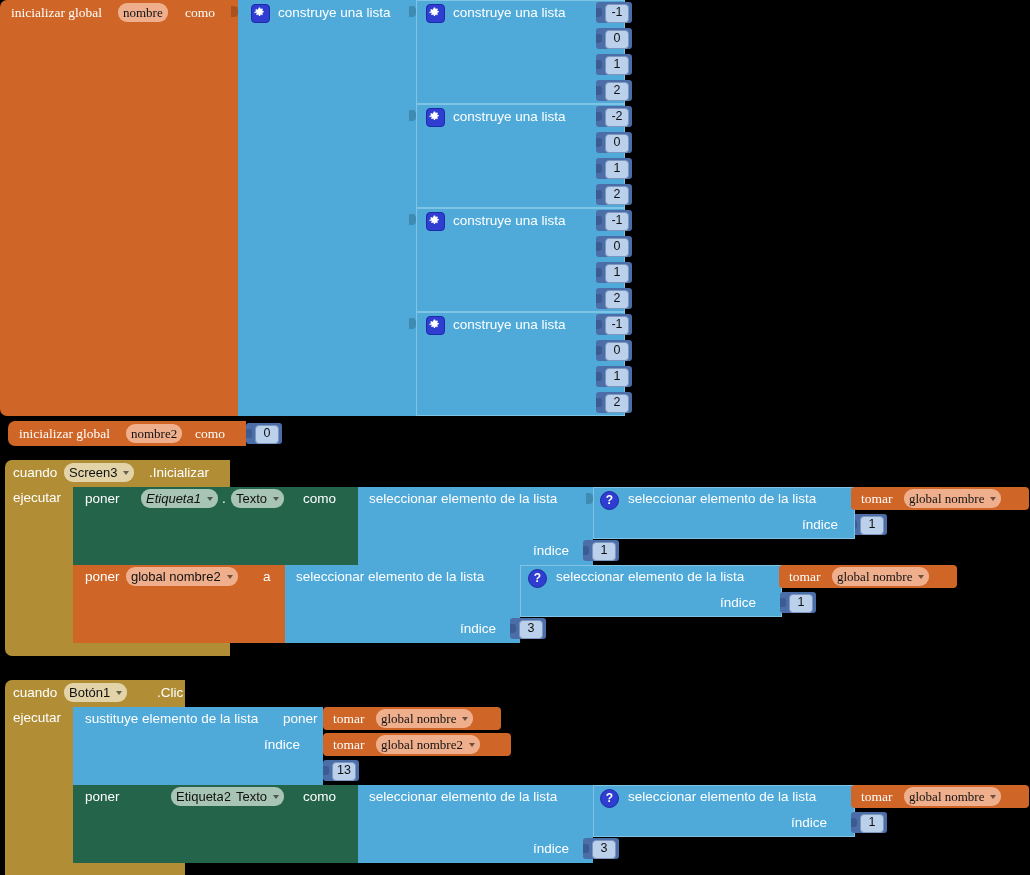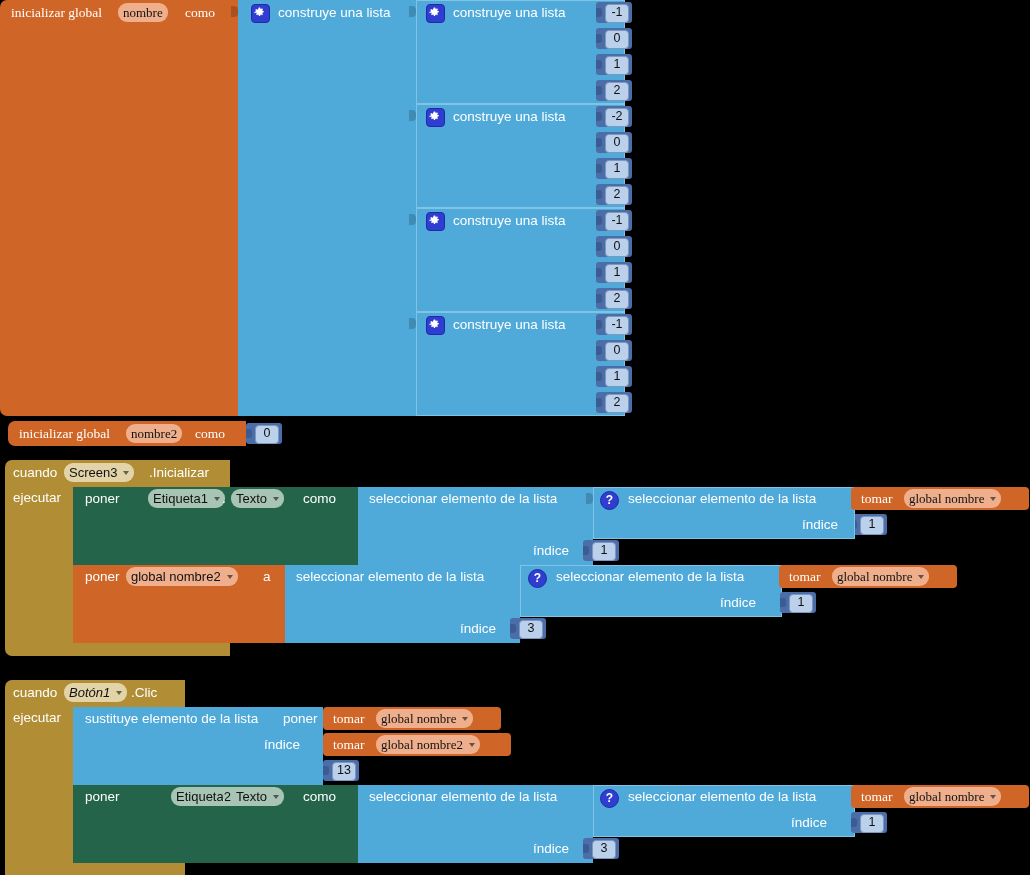--- a/index.html
+++ b/index.html
@@ -186,21 +186,21 @@
     <span>Screen3</span>
     <span class="caret"></span>
   </span>
   <span class="lbl" style="left:149px;top:466px;">.Inicializar</span>
 
   <div class="blk gold" style="left:5px;top:487px;width:225px;height:169px;border-bottom-left-radius:7px;"></div>
   <span class="lbl" style="left:13px;top:491px;">ejecutar</span>
 
   <div class="blk green" style="left:73px;top:487px;width:285px;height:78px;"></div>
   <span class="lbl" style="left:85px;top:492px;">poner</span>
-  <span class="pill greenf" style="left:148px;top:489px;">
+  <span class="pill greenf" style="left:141px;top:489px;font-style:italic;">
     <span>Etiqueta1</span>
     <span class="caret"></span>
   </span>
   <span class="lbl" style="left:222px;top:492px;">.</span>
   <span class="pill greenf" style="left:231px;top:489px;">
     <span>Texto</span>
     <span class="caret"></span>
   </span>
   <span class="lbl" style="left:303px;top:492px;">como</span>
 
@@ -254,25 +254,25 @@
   <div class="blk orange" style="left:779px;top:565px;width:178px;height:23px;border-radius:4px;">
     <span class="lbl" style="left:10px;top:5px;">tomar</span>
     <span class="pill orangef" style="left:53px;top:2px;">
       <span>global nombre</span>
       <span class="caret"></span>
     </span>
   </div>
 
   <div class="blk gold cap-tl" style="left:5px;top:680px;width:180px;height:27px;"></div>
   <span class="lbl" style="left:13px;top:686px;">cuando</span>
-  <span class="pill goldf" style="left:64px;top:683px;font-style:italic;">
+  <span class="pill goldf" style="left:64px;top:683px;">
     <span>Botón1</span>
     <span class="caret"></span>
   </span>
-  <span class="lbl" style="left:131px;top:686px;">.Clic</span>
+  <span class="lbl" style="left:157px;top:686px;">.Clic</span>
 
   <div class="blk gold" style="left:5px;top:707px;width:180px;height:168px;"></div>
   <span class="lbl" style="left:13px;top:711px;">ejecutar</span>
 
   <div class="blk blue" style="left:73px;top:707px;width:250px;height:78px;"></div>
   <span class="lbl" style="left:85px;top:712px;">sustituye elemento de la lista</span>
   <span class="lbl" style="left:283px;top:712px;">poner</span>
   <span class="lbl" style="left:264px;top:738px;">índice</span>
   <span class="lbl" style="left:249px;top:796px;">sustituto</span>
 

